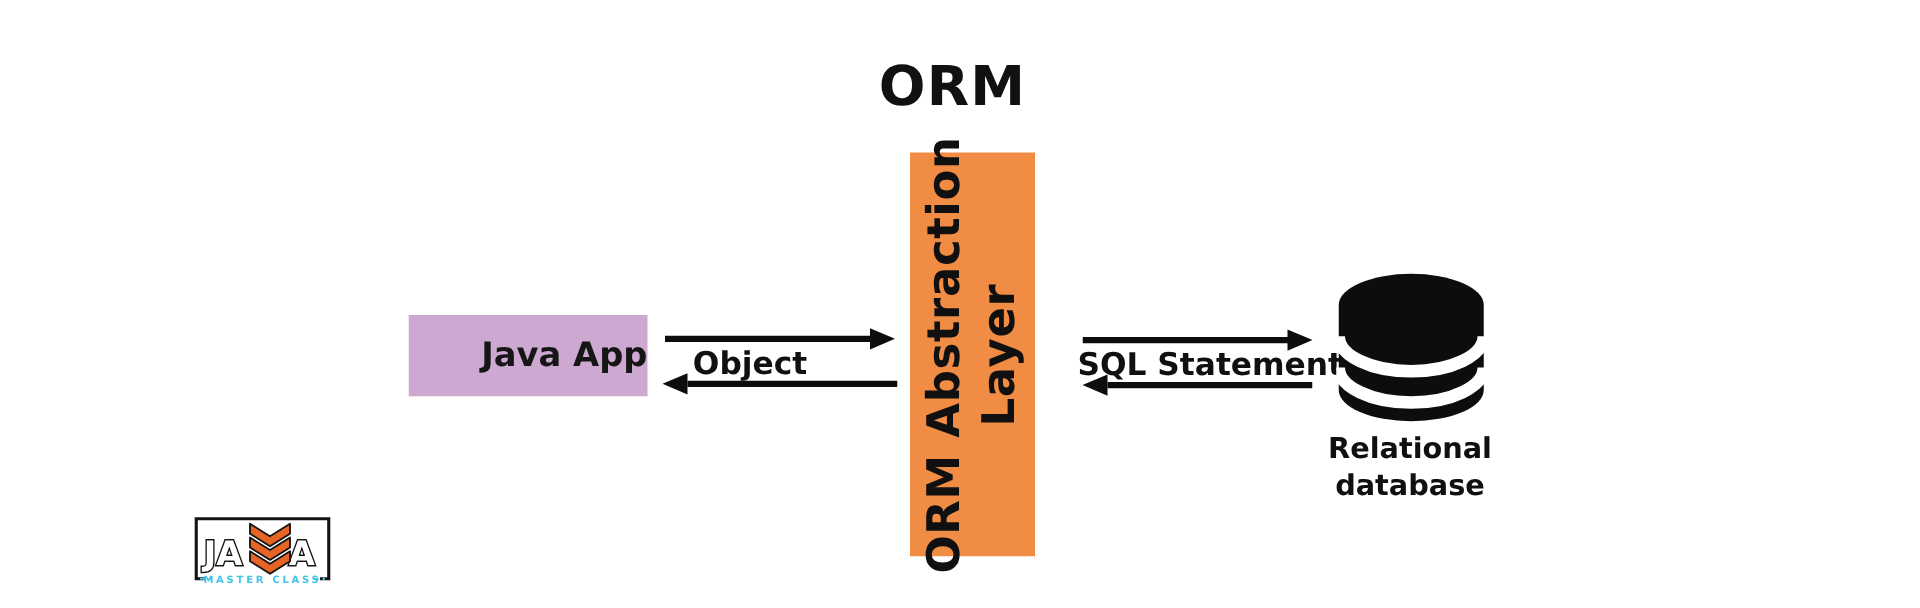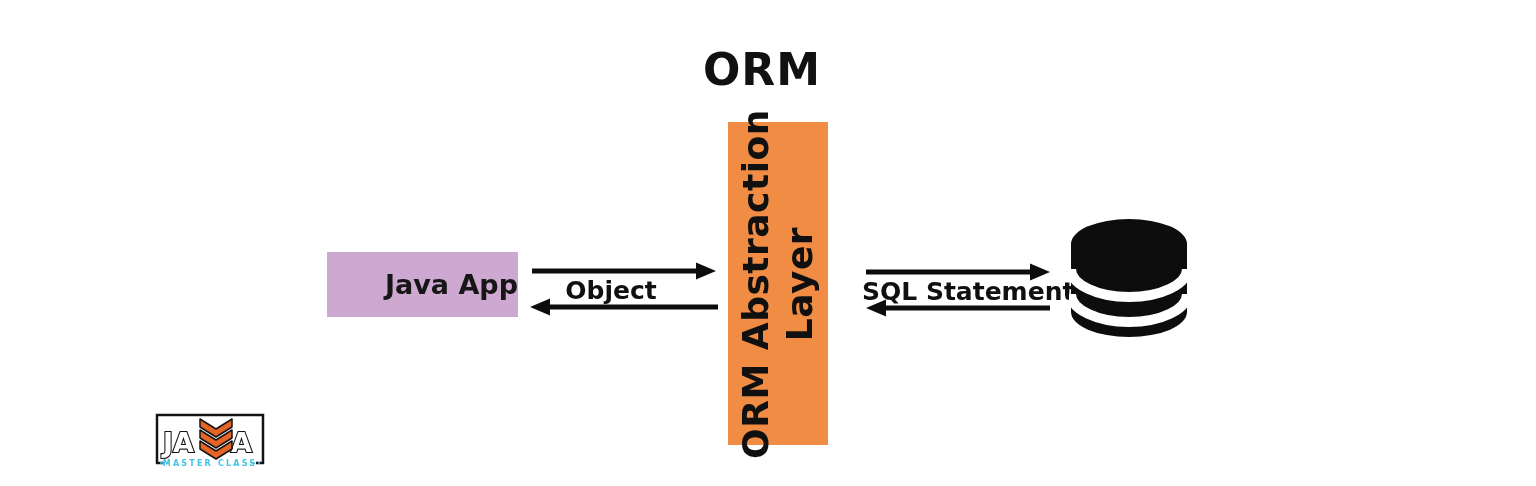--- a/index.html
+++ b/index.html
@@ -22,21 +22,21 @@
     display:flex;align-items:center;justify-content:center;
   }
   .orm-rot{
     transform:rotate(-90deg);white-space:nowrap;text-align:center;
     font-size:36px;font-weight:bold;line-height:44px;color:#101010;letter-spacing:.5px;
   }
   .orm-rot span{display:block;}
   .conn-label{
     text-align:center;font-size:25px;font-weight:bold;color:#101010;white-space:nowrap;
   }
-  .obj-label{left:531px;top:276px;width:160px;}
+  .obj-label{left:520px;top:276px;width:160px;}
   .sql-label{left:862px;top:277px;width:192px;}
   .db-label{
     left:1048px;top:344px;width:160px;text-align:center;
     font-size:23px;font-weight:bold;line-height:30px;color:#101010;
   }
   .db-label span{display:block;}
   .arrow line{stroke:#0d0d0d;stroke-width:5;}
   .arrow polygon{fill:#0d0d0d;}
   .logo-frame{fill:none;stroke:#141414;stroke-width:2.5;}
   .logo-dash{stroke:#45c4e8;stroke-width:1.6;stroke-dasharray:4 3;}
@@ -86,20 +86,24 @@
   <svg class="abs arrow" style="left:866px;top:298px" width="184" height="20">
     <line x1="20" y1="10" x2="184" y2="10"></line>
     <polygon points="20,1.5 0,10 20,18.5"></polygon>
   </svg>
 
   <svg class="abs" style="left:1069px;top:217px" width="120" height="122" viewBox="0 0 120 122">
     <path fill="#0d0d0d" d="M 2,27 A 58 25 0 0 1 118,27 L 118,95 A 58 25 0 0 1 2,95 Z"></path>
     <path fill="none" stroke="#ffffff" stroke-width="10" d="M 2,52 A 58 28 0 0 0 118,52"></path>
     <path fill="none" stroke="#ffffff" stroke-width="10" d="M 2,77 A 58 28 0 0 0 118,77"></path>
   </svg>
+  <div class="abs db-label">
+    <span>Relational</span>
+    <span>database</span>
+  </div>
 
   <svg class="abs" style="left:152px;top:410px" width="116" height="60" viewBox="0 0 116 60">
     <path class="logo-frame" d="M 12,53 L 5,53 L 5,5 L 111,5 L 111,53 L 104,53"></path>
     <line class="logo-dash" x1="8" y1="53" x2="17" y2="53"></line>
     <line class="logo-dash" x1="99" y1="53" x2="108" y2="53"></line>
     <text class="logo-word" x="11" y="42">JA</text>
     <text class="logo-word" x="79" y="42">A</text>
     <g>
       <path class="logo-chevron" d="M 48,9  L 64,19 L 80,9  L 80,17 L 64,27 L 48,17 Z"></path>
       <path class="logo-chevron" d="M 48,20 L 64,30 L 80,20 L 80,28 L 64,38 L 48,28 Z"></path>

